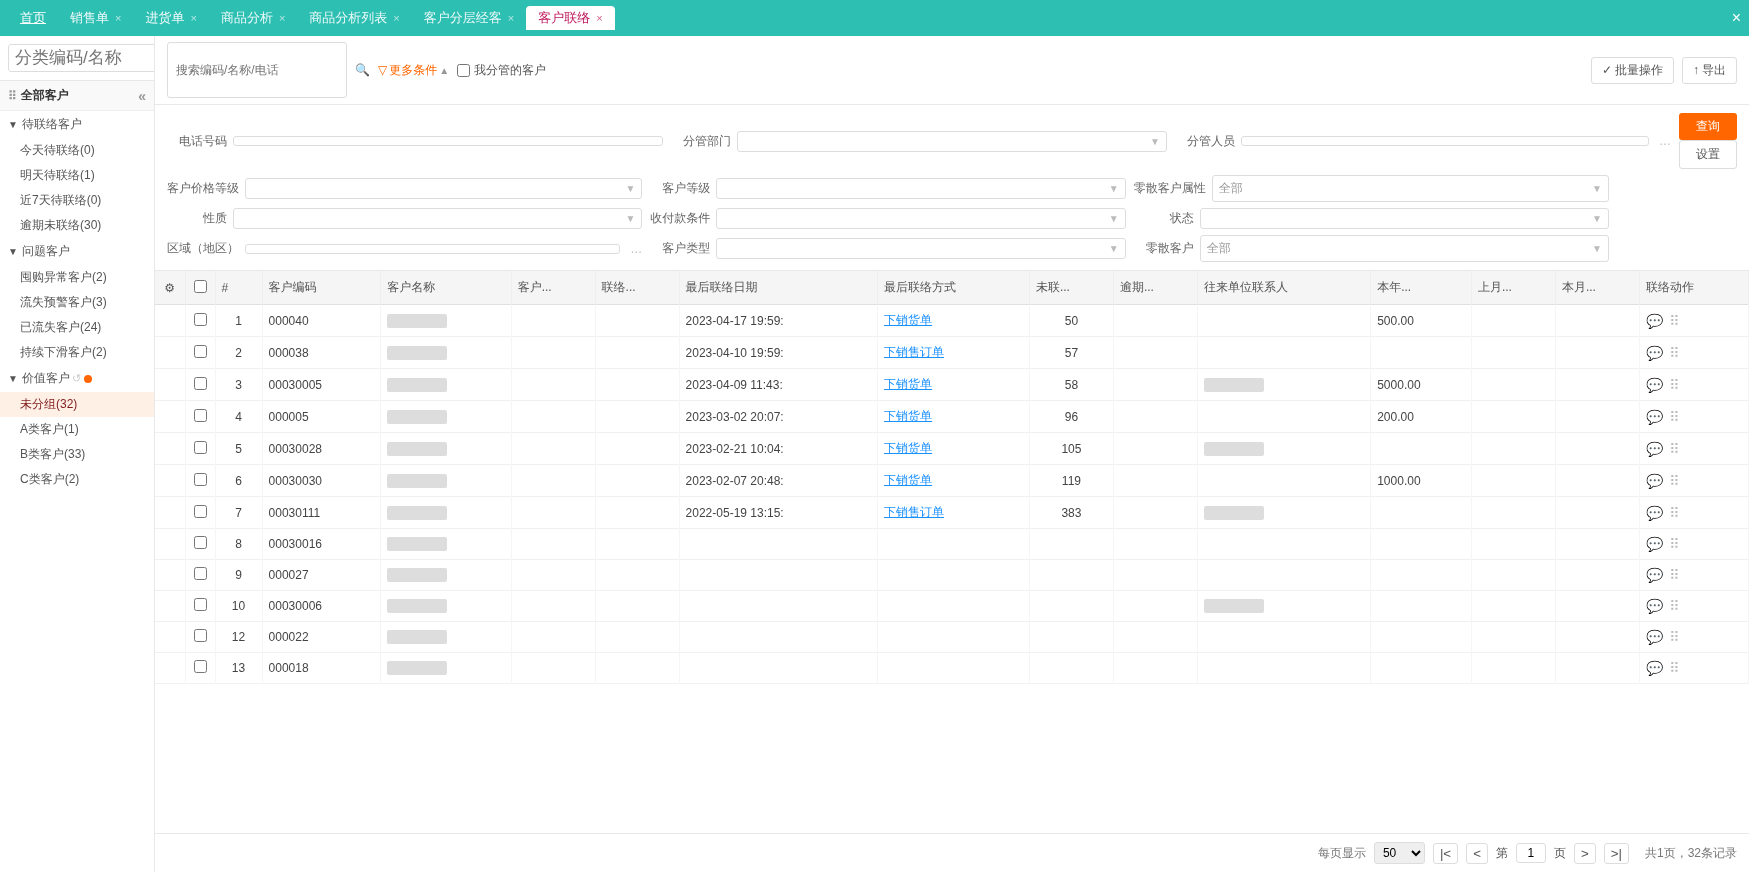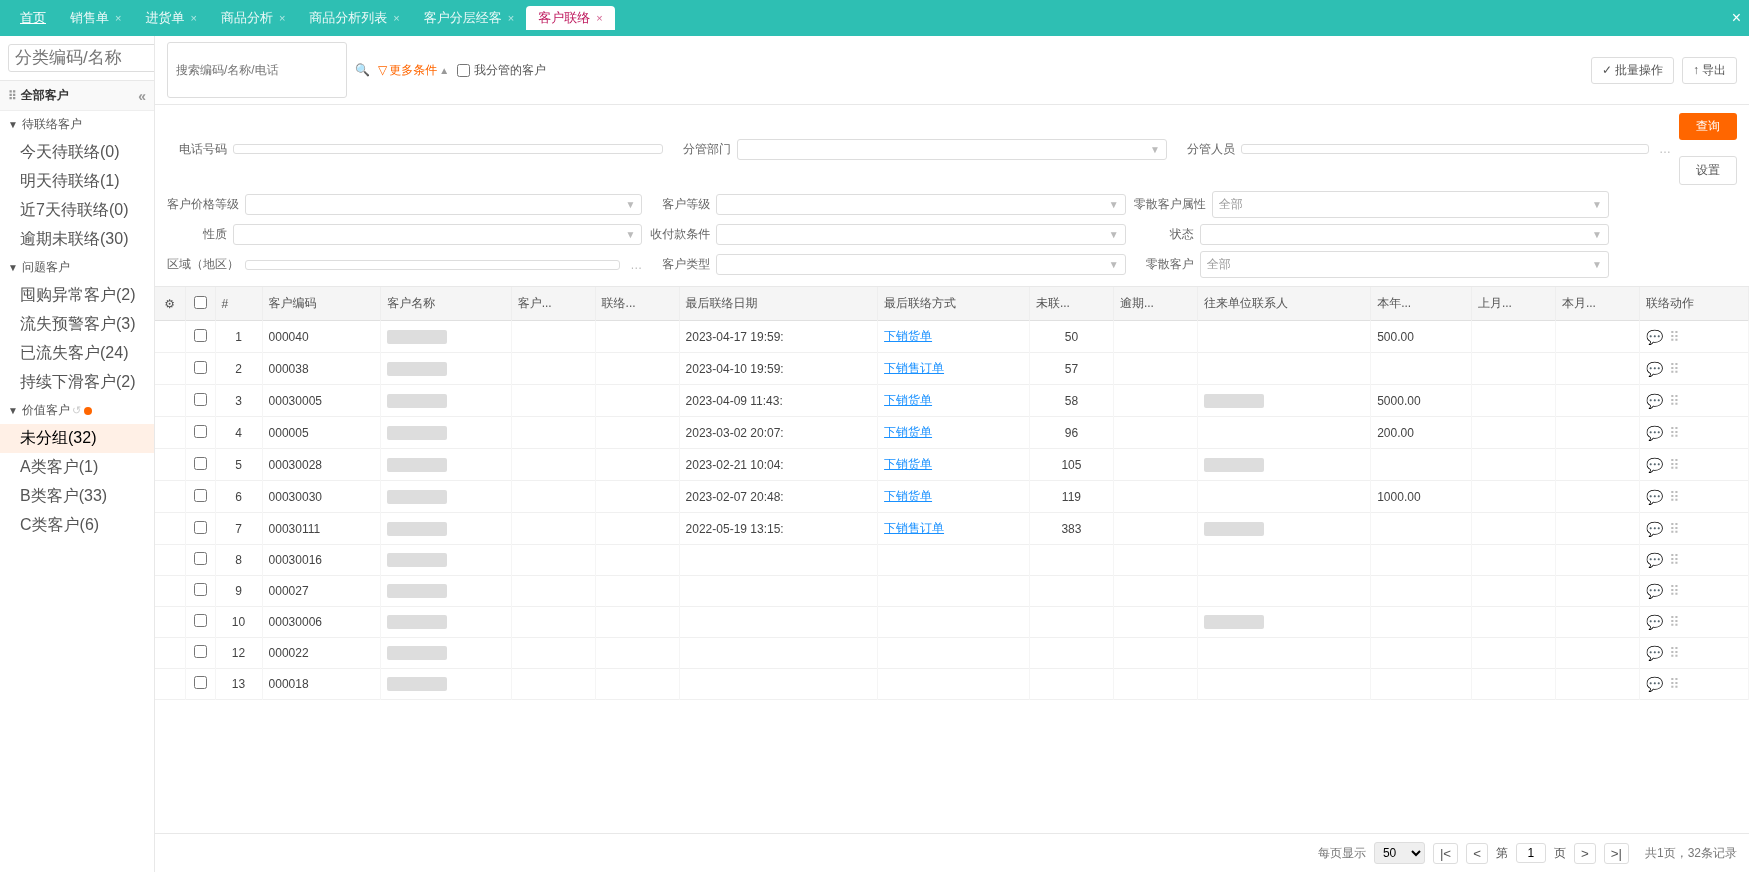--- a/index.html
+++ b/index.html
@@ -106,25 +106,25 @@
       font-size: 12px;
     }
     .sidebar-group-header .arrow {
       margin-right: 4px;
       font-size: 10px;
     }
     .sidebar-item {
       padding: 4px 8px 4px 20px;
       cursor: pointer;
       color: #555;
-      font-size: 16px;
+      font-size: 12px;
     }
     .sidebar-item.active {
       background: #fff0e6;
-      color: #000000;
+      color: #7f1d1d;
     }
 
     
     .content-area {
       flex: 1;
       display: flex;
       flex-direction: column;
       overflow: hidden;
     }
 
@@ -256,21 +256,21 @@
       color: #555;
       border: 1px solid #ddd;
       border-radius: 3px;
       padding: 5px 16px;
       cursor: pointer;
       font-size: 12px;
     }
     .filter-actions {
       display: flex;
       flex-direction: column;
-      gap: 16px;
+      gap: 0;
     }
 
     
     .table-wrapper {
       flex: 1;
       overflow: auto;
       background: white;
     }
     table {
       width: 100%;
@@ -460,21 +460,21 @@
     <div class="sidebar-item active">
       <span>未分组(32)</span>
     </div>
     <div class="sidebar-item">
       <span>A类客户(1)</span>
     </div>
     <div class="sidebar-item">
       <span>B类客户(33)</span>
     </div>
     <div class="sidebar-item">
-      <span>C类客户(6)</span>
+      <span>C类客户(2)</span>
     </div>
   </div>
 
   <div class="content-area">
 
     <div class="search-bar">
       <input class="search-input" type="text" placeholder="搜索编码/名称/电话" style="">
       <span style="color:#999;cursor:pointer;">🔍</span>
       <span class="more-filter">
         <span style="color:#f60;">▽</span>

